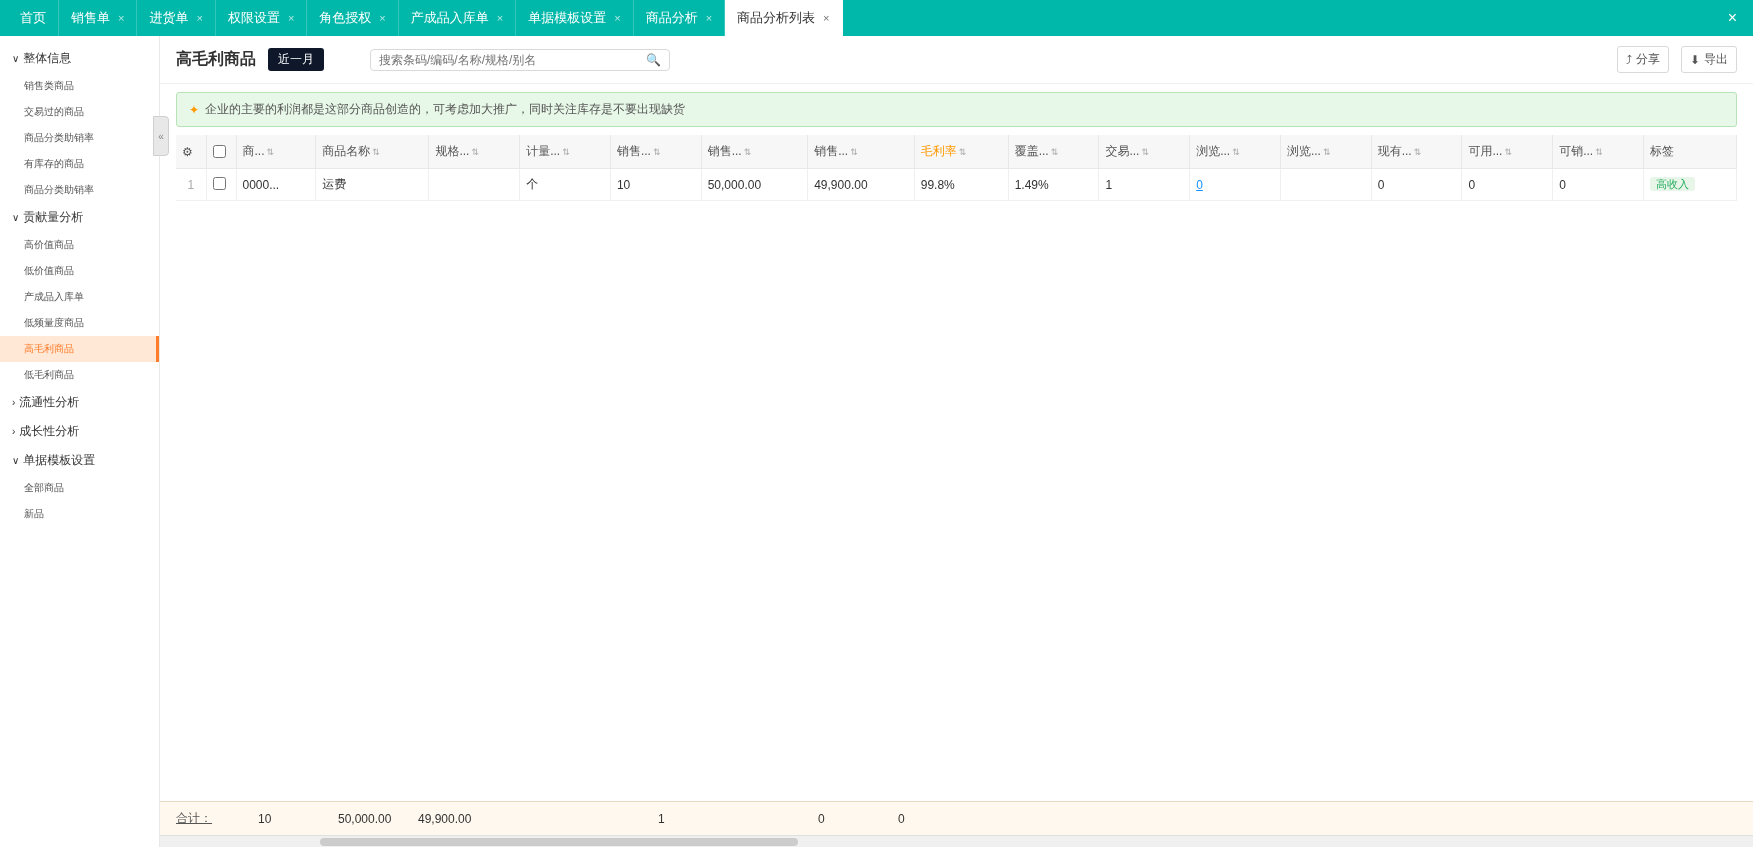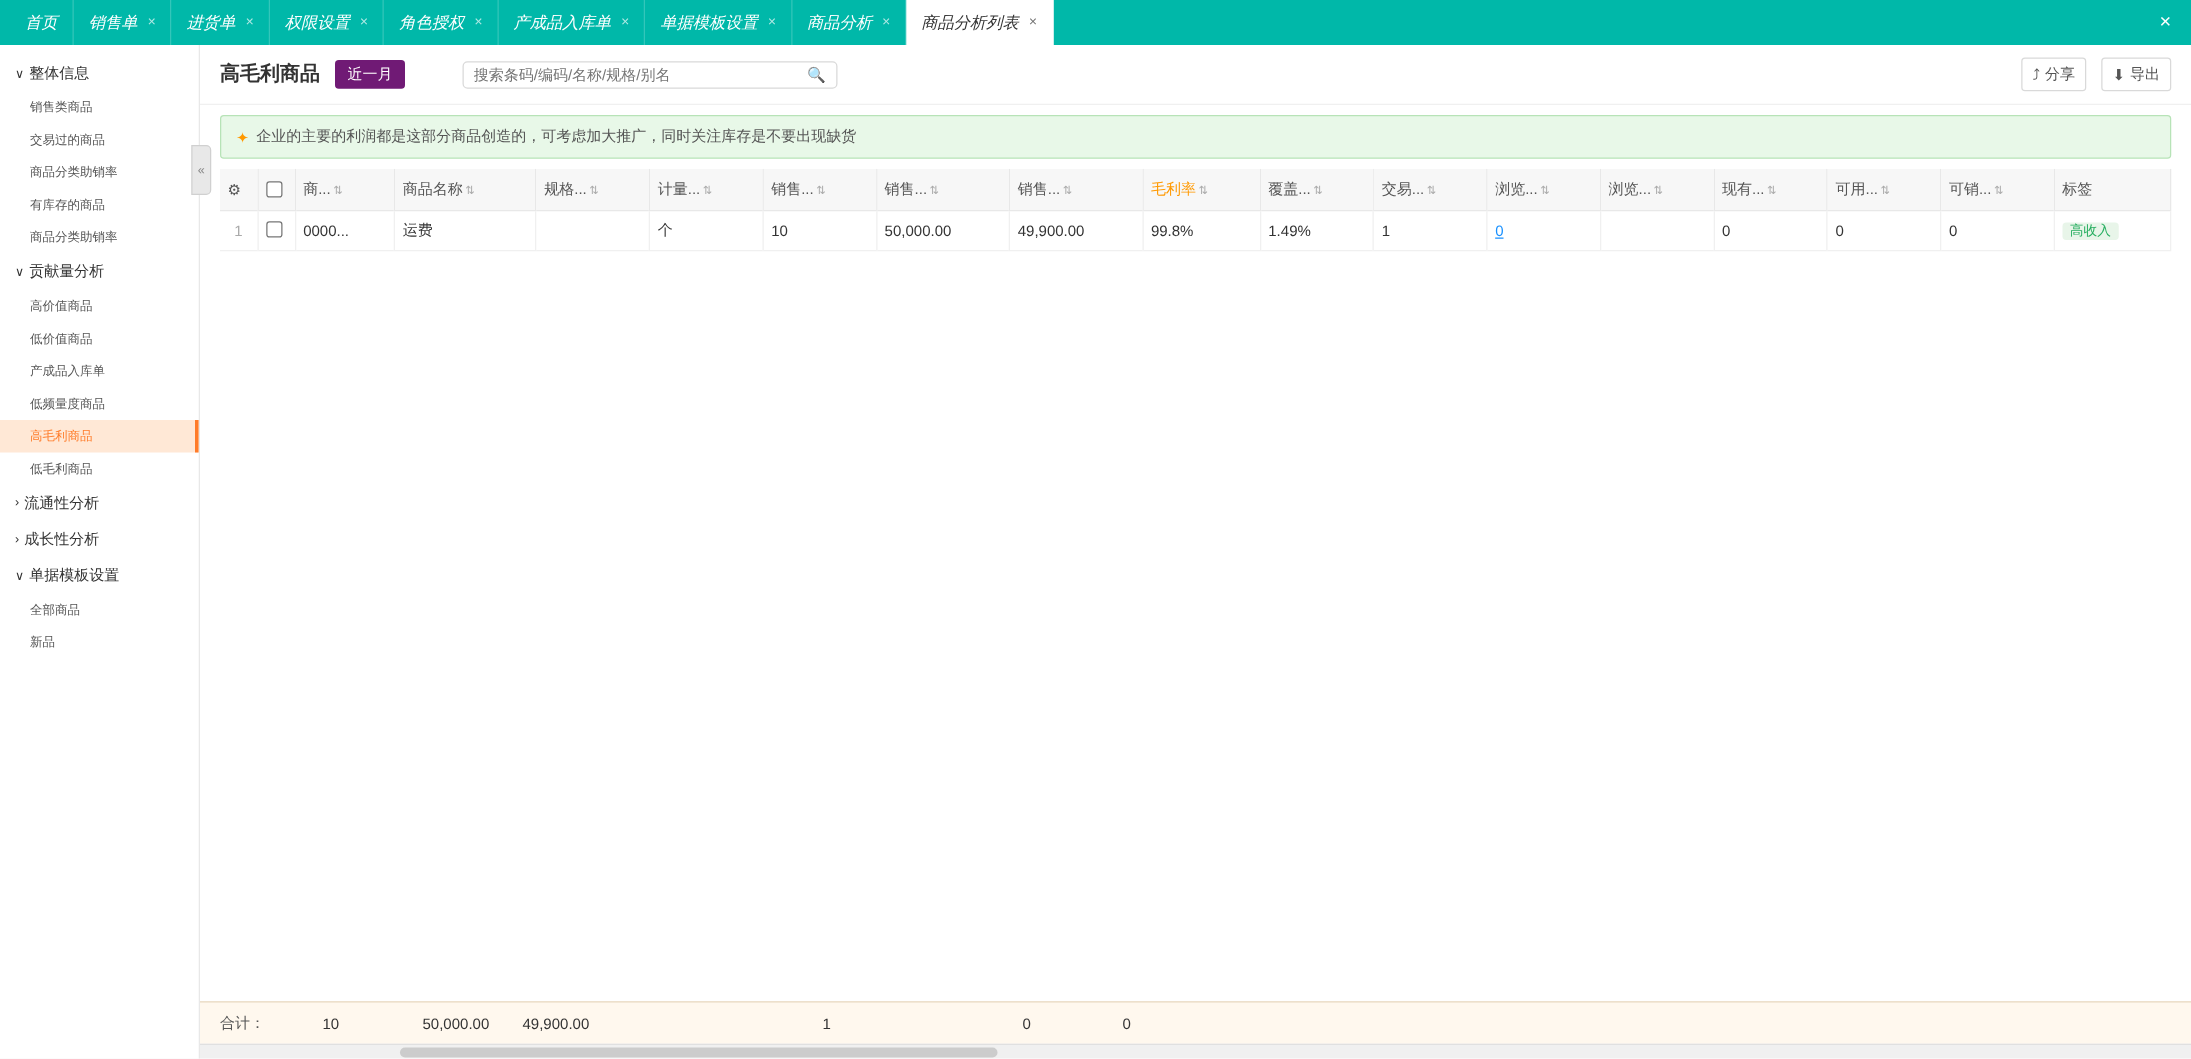--- a/index.html
+++ b/index.html
@@ -19,21 +19,20 @@
     .nav-tab {
       padding: 0 12px;
       height: 36px;
       display: flex;
       align-items: center;
       cursor: pointer;
       white-space: nowrap;
       font-size: 13px;
       gap: 4px;
       border-right: 1px solid rgba(255,255,255,0.2);
-      font-style: italic;
     }
     .nav-tab.active {
       background: #fff;
       color: #333;
       border-bottom: none;
     }
     .nav-tab .close-x {
       font-size: 11px;
       margin-left: 4px;
       opacity: 0.7;
@@ -103,21 +102,21 @@
       border-bottom: 1px solid #f0f0f0;
       gap: 12px;
       flex-shrink: 0;
     }
     .content-title {
       font-size: 16px;
       font-weight: bold;
       color: #333;
     }
     .filter-btn {
-      background: #701a75;
+      background: #0f172a;
       color: #fff;
       border: none;
       padding: 3px 10px;
       border-radius: 3px;
       cursor: pointer;
       font-size: 12px;
     }
     .search-box {
       display: flex;
       align-items: center;
@@ -235,21 +234,21 @@
     
     .footer-bar {
       background: #fff8ee;
       border-top: 1px solid #e8d8c0;
       padding: 8px 16px;
       display: flex;
       align-items: center;
       font-size: 12px;
       flex-shrink: 0;
     }
-    .footer-label { color: #555; margin-right: 40px; }
+    .footer-label { color: #555; margin-right: 40px; text-decoration: underline; }
     .footer-values {
       display: flex;
       gap: 0;
     }
     .footer-cell {
       min-width: 80px;
       padding: 0 6px;
       color: #333;
     }
 

